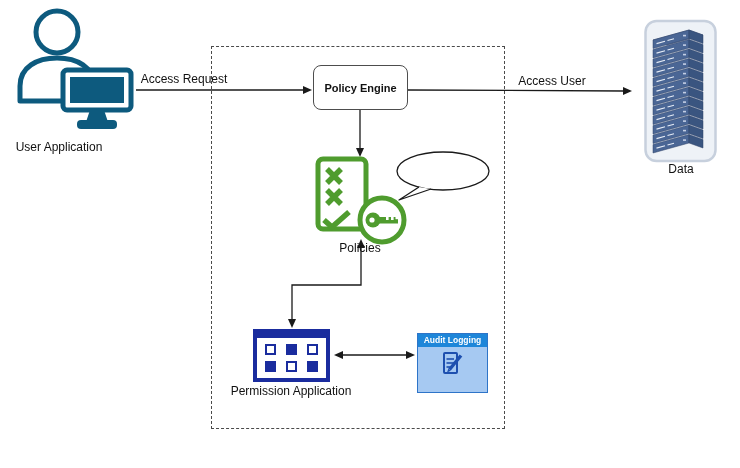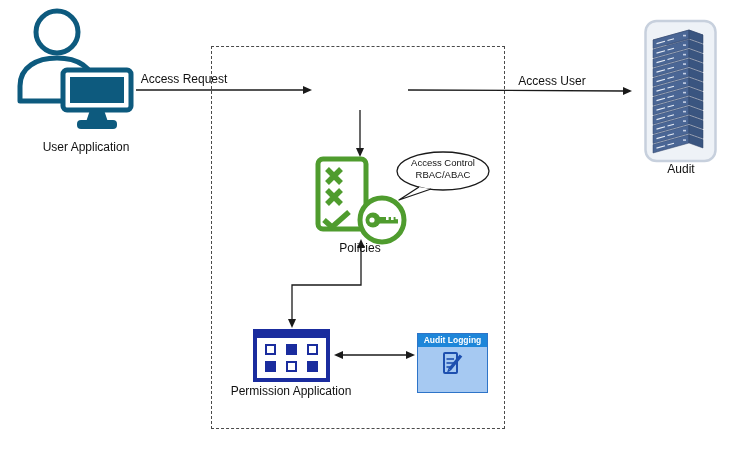--- a/index.html
+++ b/index.html
@@ -81,49 +81,48 @@
       <circle cx="45" cy="26" r="21" fill="#ffffff" stroke="#0D5A7E" stroke-width="5"></circle>
       <path d="M8,95 V80 C8,61 25,52 45,52 C65,52 82,61 82,80 V95 Z" fill="#ffffff" stroke="#0D5A7E" stroke-width="5" stroke-linejoin="round"></path>
     </g>
     <g>
       <rect x="51" y="64" width="68" height="40" rx="4" fill="#ffffff" stroke="#0D5A7E" stroke-width="5"></rect>
       <rect x="58" y="71" width="54" height="26" fill="#0D5A7E"></rect>
       <polygon points="78,104 92,104 96,116 74,116" fill="#0D5A7E"></polygon>
       <rect x="65" y="114" width="40" height="9" rx="4" fill="#0D5A7E"></rect>
     </g>
   </svg>
-  <div class="lbl" style="left:86px;top:142px">User Application</div>
+  <div class="lbl" style="left:59px;top:142px">User Application</div>
 
   <div class="lbl" style="left:184px;top:74px">Access Request</div>
   <div class="lbl" style="left:552px;top:76px">Access User</div>
 
+  <div class="abs node-box">
+    <span>Policy Engine</span>
+  </div>
 
   <svg class="abs" style="left:310px;top:150px" width="100" height="96" viewBox="0 0 100 96">
     <rect x="8" y="9" width="48" height="70" rx="5" fill="#ffffff" stroke="#4F9C2E" stroke-width="5"></rect>
     <g stroke="#4F9C2E" stroke-width="5.5" fill="none">
       <path d="M17,19 L31,33 M31,19 L17,33"></path>
       <path d="M17,40 L31,54 M31,40 L17,54"></path>
       <path d="M14,70 L22,77 L39,62"></path>
     </g>
     <g>
       <circle cx="72" cy="70" r="22" fill="#ffffff" stroke="#4F9C2E" stroke-width="5"></circle>
       <circle cx="63" cy="70" r="7.5" fill="#4F9C2E"></circle>
       <circle cx="62" cy="70" r="2.6" fill="#ffffff"></circle>
       <rect x="69" y="67" width="19" height="6.5" fill="#4F9C2E"></rect>
       <rect x="76" y="67" width="2.6" height="3" fill="#ffffff"></rect>
       <rect x="81" y="67" width="2.6" height="3" fill="#ffffff"></rect>
       <rect x="85.5" y="67" width="2.6" height="2.2" fill="#ffffff"></rect>
     </g>
   </svg>
   <div class="lbl" style="left:360px;top:243px">Policies</div>
 
-  <div class="abs callout-text">
-    <div>Access Control</div>
-    <div>RBAC/ABAC</div>
-  </div>
 
   <div class="abs pm">
     <div class="pm-inner">
       <div class="pm-sq pm-outline" style="left:8px;top:6px"></div>
       <div class="pm-sq pm-filled" style="left:29px;top:6px"></div>
       <div class="pm-sq pm-outline" style="left:50px;top:6px"></div>
       <div class="pm-sq pm-filled" style="left:8px;top:23px"></div>
       <div class="pm-sq pm-outline" style="left:29px;top:23px"></div>
       <div class="pm-sq pm-filled" style="left:50px;top:23px"></div>
     </div>
@@ -166,15 +165,15 @@
         <use href="#slab" y="38"></use>
         <use href="#slab" y="47.5"></use>
       <use href="#slab" y="57"></use>
         <use href="#slab" y="66.5"></use>
         <use href="#slab" y="76"></use>
       <use href="#slab" y="85.5"></use>
         <use href="#slab" y="95"></use>
         <use href="#slab" y="104.5"></use>
     </g>
   </svg>
-  <div class="lbl" style="left:681px;top:164px">Audit</div>
+  <div class="lbl" style="left:681px;top:164px">Data</div>
 
 </div>
 
 </body></html>

